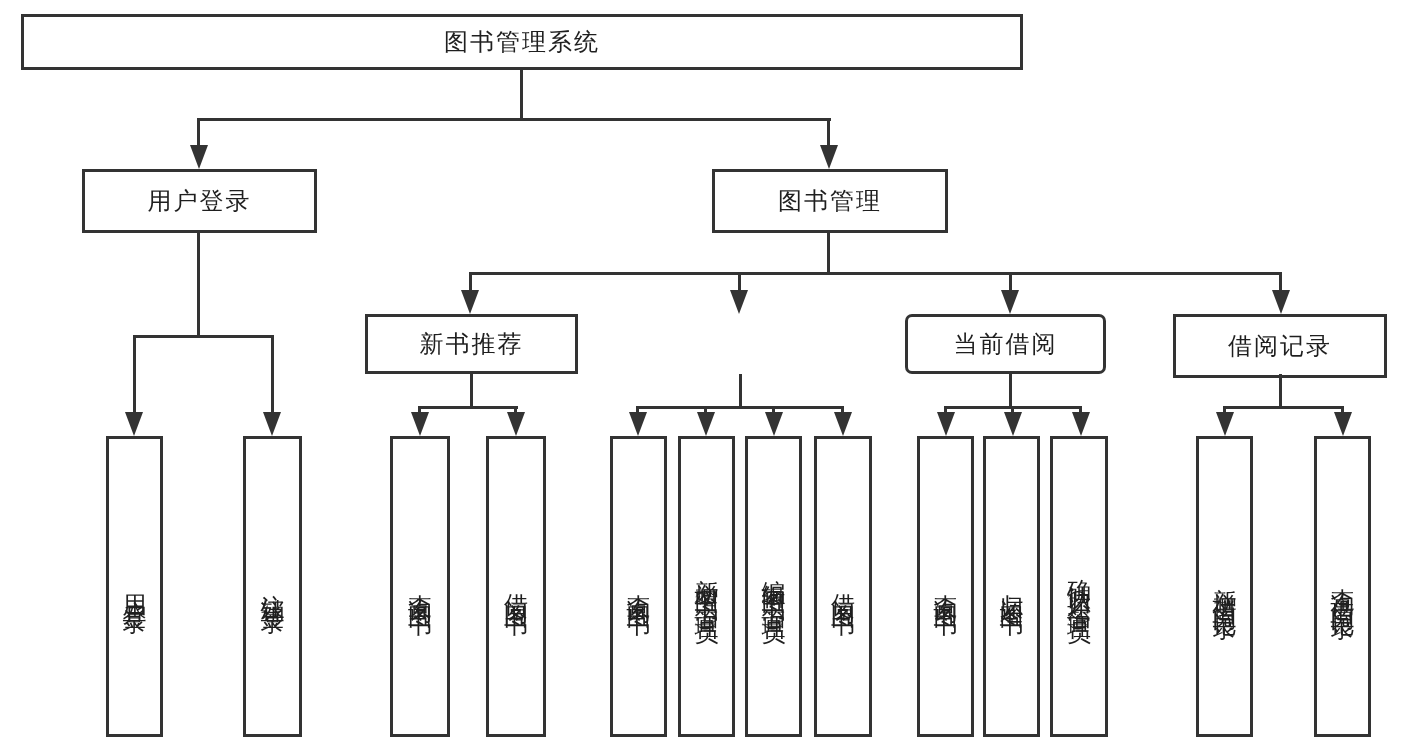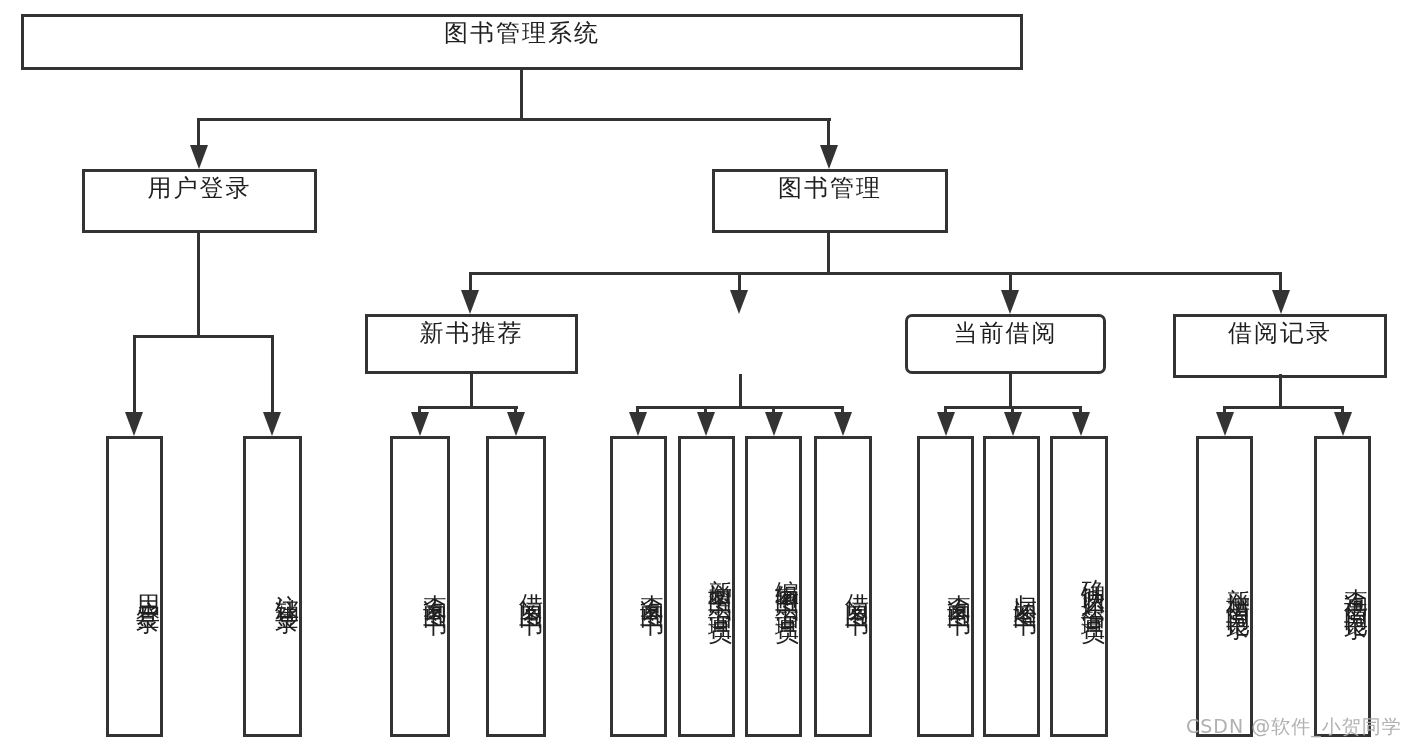--- a/index.html
+++ b/index.html
@@ -9,21 +9,21 @@
     background:#ffffff;
     font-family:"DejaVu Sans","Liberation Sans",sans-serif;
     overflow:hidden;
   }
   .box{
     position:absolute;
     box-sizing:border-box;
     border:3px solid #333333;
     background:#ffffff;
     display:flex;
-    align-items:flex-start;
+    align-items:center;
     justify-content:center;
     color:#1f1f1f;
   }
   .h-box{font-size:24px;letter-spacing:2px;white-space:nowrap;}
   .v-box{
     writing-mode:vertical-rl;
     text-orientation:mixed;
     font-size:24px;
     letter-spacing:6px;
     line-height:1;
@@ -173,15 +173,14 @@
   <div class="vl" style="left:1079px;top:406px;height:8px;"></div>
   <div class="ar" style="left:1072px;top:412px;"></div>
 
   <div class="vl" style="left:1279px;top:374px;height:32px;"></div>
   <div class="hl" style="left:1223px;top:406px;width:121px;"></div>
   <div class="vl" style="left:1223px;top:406px;height:8px;"></div>
   <div class="ar" style="left:1216px;top:412px;"></div>
   <div class="vl" style="left:1341px;top:406px;height:8px;"></div>
   <div class="ar" style="left:1334px;top:412px;"></div>
 
-  <div class="watermark">CSDN @软件_小贺同学</div>
 
 </div>
 
 </body></html>

